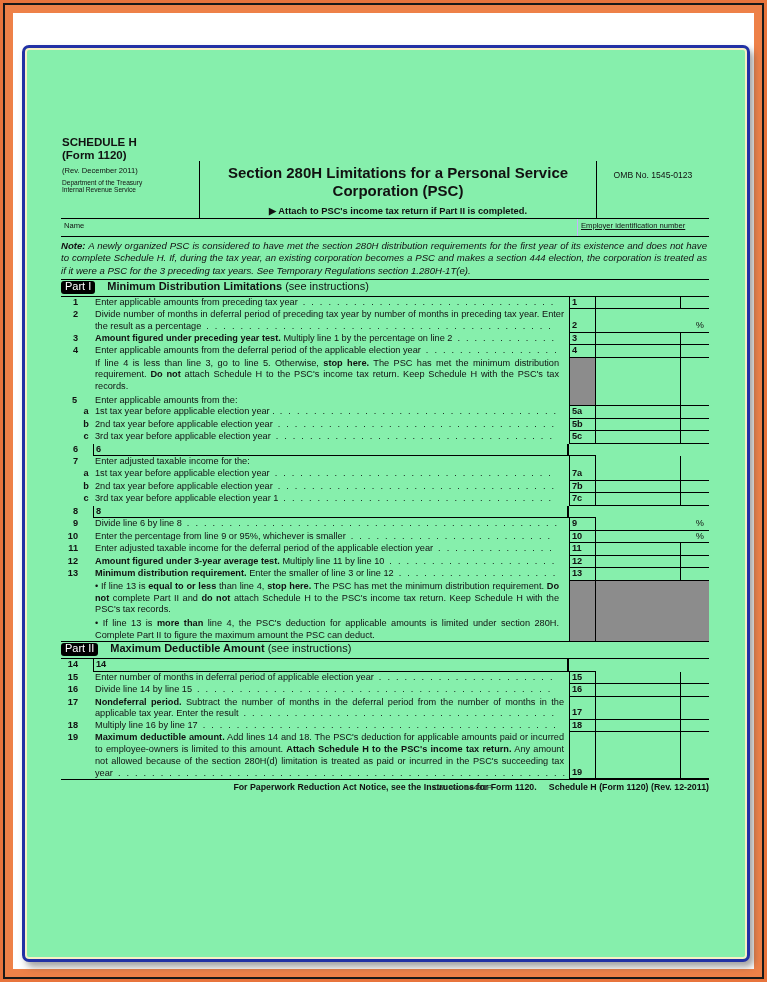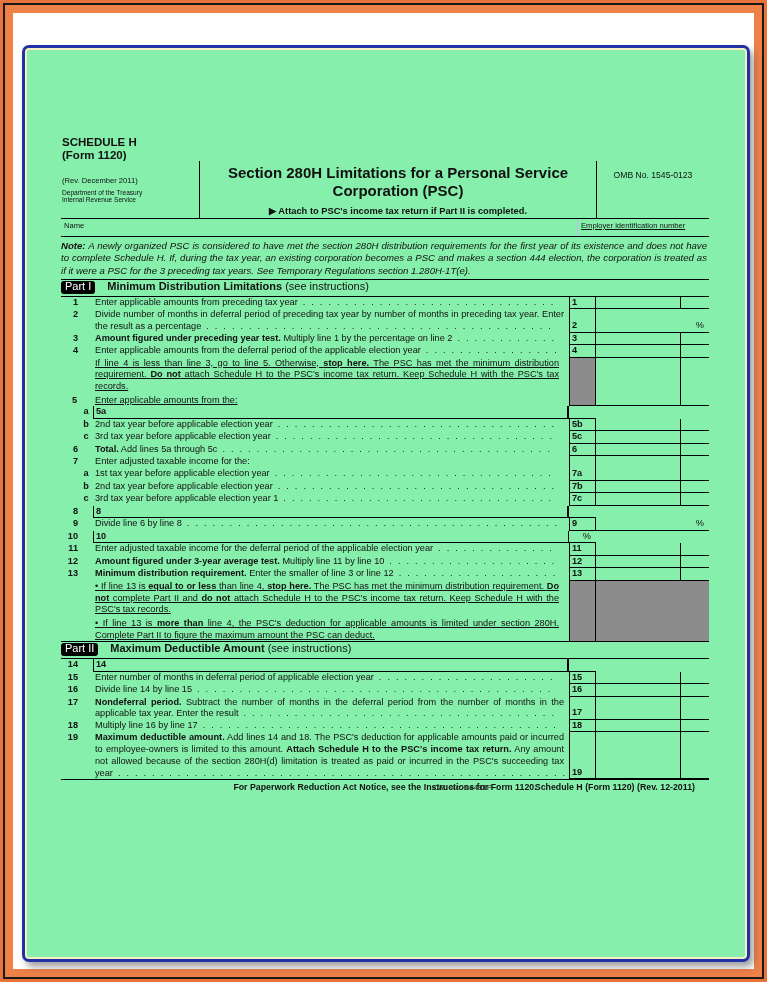--- a/index.html
+++ b/index.html
@@ -13,21 +13,21 @@
         border:3px solid #2231a5;border-radius:7px;
         box-shadow:inset 0 0 0 2px #f6efc4,4px 5px 7px rgba(70,70,70,.5);
         padding:86px 0 0 36px;box-sizing:border-box;}
   .content{width:648px;font-size:9.2px;line-height:11.7px;}
   .b{font-weight:bold;}
   
   .hdr{display:grid;grid-template-columns:138px 398px 112px;}
   .hmid{border-left:1px solid #000;border-right:1px solid #000;padding-top:3px;text-align:center;margin-top:27px;}
   .hleft{padding:2px 4px 2px 1px;}
   .sched{font-weight:bold;font-size:11.5px;line-height:12.5px;}
-  .rev{font-size:7.6px;line-height:9.5px;margin:15px 0 3px;}
+  .rev{font-size:7.6px;line-height:9.5px;margin:5px 0 3px;}
   .dept{font-size:6.6px;line-height:7.2px;}
   .title{font-weight:bold;font-size:15px;line-height:17.5px;}
   .attach{font-weight:bold;font-size:9.3px;margin-top:7px;}
   .homb{display:flex;align-items:center;justify-content:center;font-size:8.6px;}
   
   .namerow{display:grid;grid-template-columns:516px 132px;border-top:1px solid #000;
            border-bottom:1px solid #000;height:17px;}
   .ecell{border-left:1px solid #c4b5fd;text-decoration:underline;}
   .flabel{font-size:7.6px;display:block;padding:1px 0 0 3px;}
   
@@ -44,29 +44,29 @@
   .clet{text-align:center;font-weight:bold;}
   .ctxt{padding:0 5px 0 2px;text-align:justify;overflow:hidden;}
   .numbox{border-left:1px solid #000;border-right:1px solid #000;font-weight:bold;
           padding-left:2px;display:flex;align-items:flex-end;line-height:11.5px;}
   .amt{position:relative;}
   .money::before{content:'';position:absolute;top:0;bottom:0;right:28px;width:1px;background:#000;}
   .bordered .numbox,.bordered .amt{border-bottom:1px solid #000;}
   .sfx{position:absolute;right:5px;bottom:0;}
   .gray{background:#8c8c8c;}
   .cblock{grid-column:1/4;}
-  .item{position:relative;padding:0 10px 0 34px;text-align:justify;text-decoration:underline;}
+  .item{position:relative;padding:0 10px 0 34px;text-align:justify;}
   .item + .item{margin-top:2px;}
   .inum{position:absolute;left:0;width:16px;text-align:right;font-weight:bold;}
   .dots{letter-spacing:6px;margin-left:5px;white-space:nowrap;}
   
   .footer{border-top:1.5px solid #000;position:relative;padding-top:2px;height:14px;font-size:8.8px;text-align:center;}
   .fl{font-weight:bold;}
   .fc{position:absolute;left:372px;font-size:8px;color:#222;}
-  .fr{position:absolute;right:14px;font-weight:bold;}
+  .fr{position:absolute;right:0;font-weight:bold;}
 </style>
 </head>
 <body>
 
 <div class="f1"></div>
 <div class="f2"></div>
 <div class="f3"></div>
 
 <div class="page">
   <div class="content">
@@ -136,41 +136,41 @@
           <div class="cblock">
             <div class="item"><span>If line 4 is less than line 3, go to line 5. Otherwise, </span><span class="b">stop here.</span><span> The PSC has met the minimum distribution requirement. </span><span class="b">Do not</span><span> attach Schedule H to the PSC's income tax return. Keep Schedule H with the PSC's tax records.</span></div>
             <div class="item"><span class="inum">5</span><span>Enter applicable amounts from the:</span></div>
           </div>
           <div class="numbox gray"></div>
           <div class="amt money"></div>
         </div>
         <div class="frow bordered">
           <div class="cnum"></div>
           <div class="clet">a</div>
+          <div class="ctxt dotfill"><span>1st tax year before applicable election year .</span><span class="dots">.................................</span></div>
           <div class="numbox">5a</div>
           <div class="amt money"></div>
         </div>
         <div class="frow bordered">
           <div class="cnum"></div>
           <div class="clet">b</div>
           <div class="ctxt dotfill"><span>2nd tax year before applicable election year</span><span class="dots">.................................</span></div>
           <div class="numbox">5b</div>
           <div class="amt money"></div>
         </div>
         <div class="frow bordered">
           <div class="cnum"></div>
           <div class="clet">c</div>
           <div class="ctxt dotfill"><span>3rd tax year before applicable election year</span><span class="dots">.................................</span></div>
           <div class="numbox">5c</div>
           <div class="amt money"></div>
         </div>
         <div class="frow bordered">
           <div class="cnum">6</div>
           <div class="clet"></div>
-          <div class="ctxt dotfill"><span class="b">Total.</span><span> Add lines 5a through 5c</span><span class="dots">.......................................</span></div>
           <div class="numbox">6</div>
           <div class="amt money"></div>
         </div>
         <div class="frow">
           <div class="cnum">7</div>
           <div class="clet"></div>
           <div class="ctxt"><span>Enter adjusted taxable income for the:</span></div>
           <div class="numbox"></div>
           <div class="amt money"></div>
         </div>
@@ -206,20 +206,21 @@
           <div class="clet"></div>
           <div class="ctxt dotfill"><span>Divide line 6 by line 8</span><span class="dots">............................................</span></div>
           <div class="numbox">9</div>
           <div class="amt">
             <span class="sfx">%</span>
           </div>
         </div>
         <div class="frow bordered">
           <div class="cnum">10</div>
           <div class="clet"></div>
+          <div class="ctxt dotfill"><span>Enter the percentage from line 9 or 95%, whichever is smaller</span><span class="dots">........................</span></div>
           <div class="numbox">10</div>
           <div class="amt">
             <span class="sfx">%</span>
           </div>
         </div>
         <div class="frow bordered">
           <div class="cnum">11</div>
           <div class="clet"></div>
           <div class="ctxt dotfill"><span>Enter adjusted taxable income for the deferral period of the applicable election year</span><span class="dots">..............</span></div>
           <div class="numbox">11</div>

